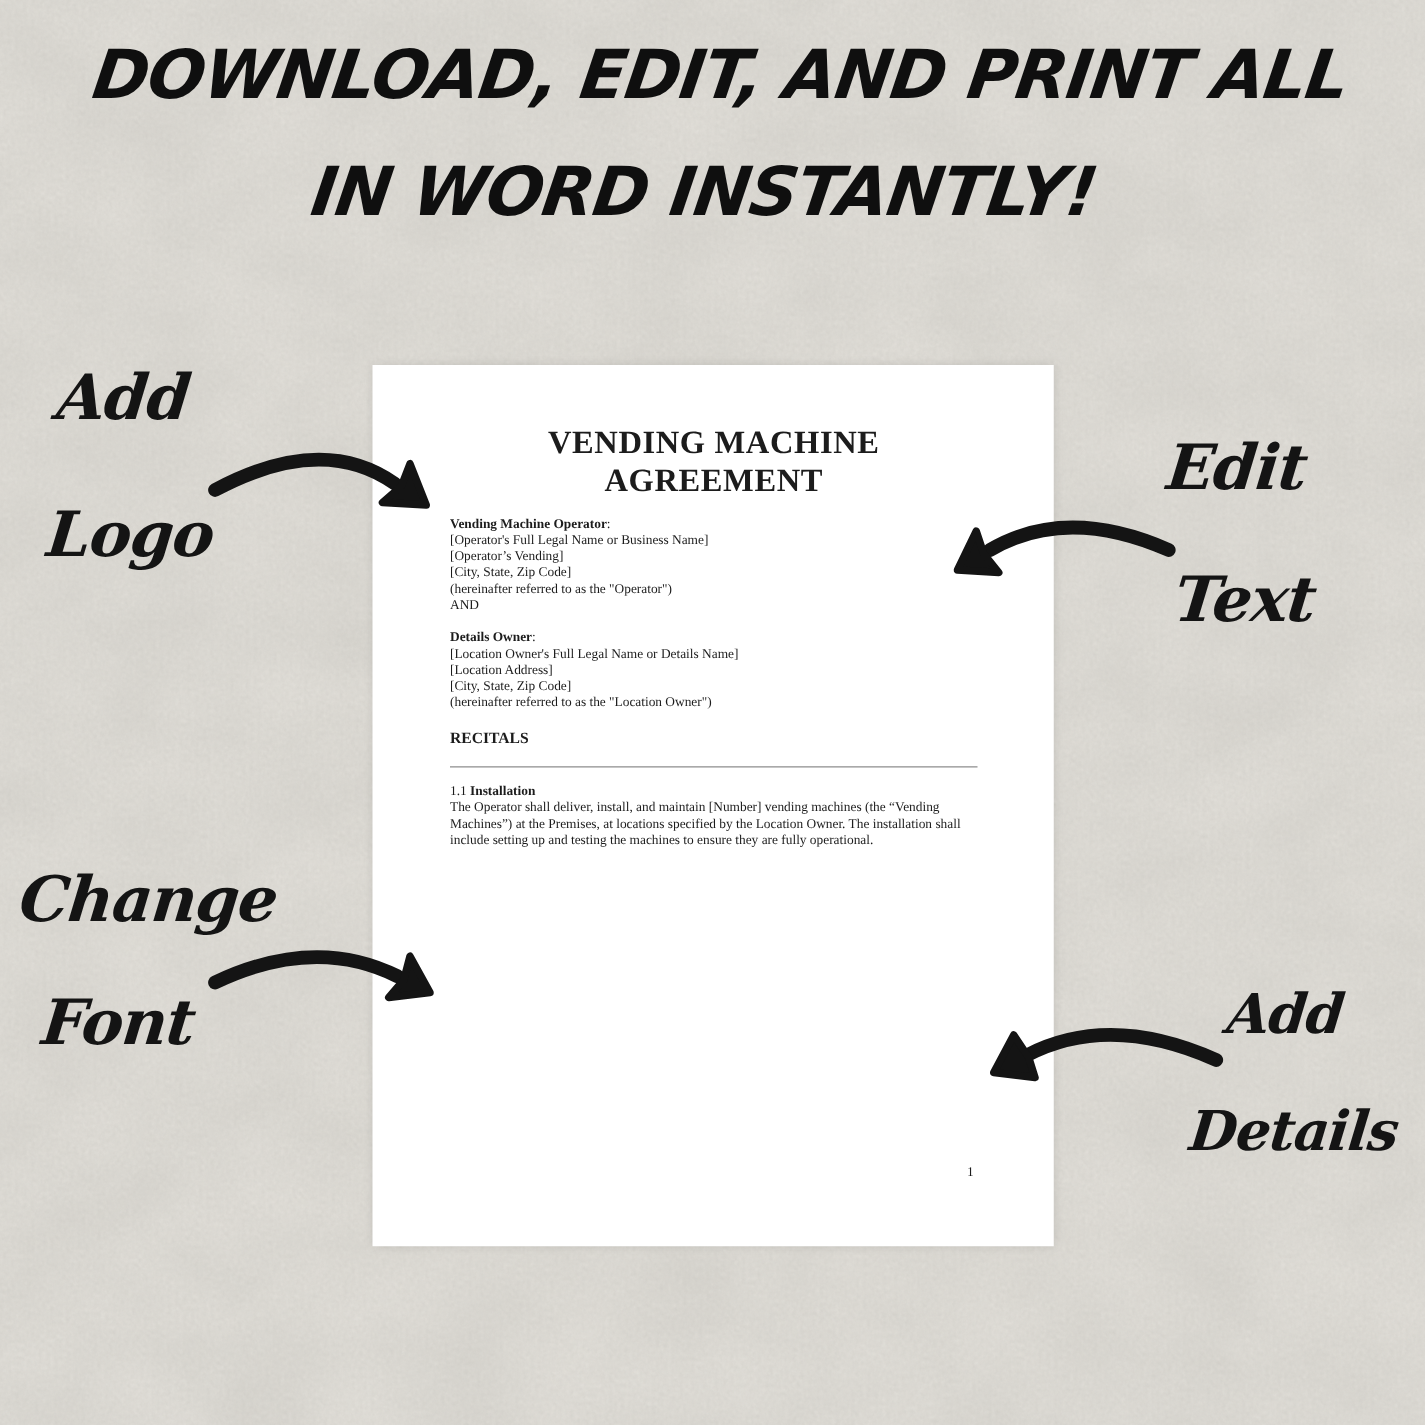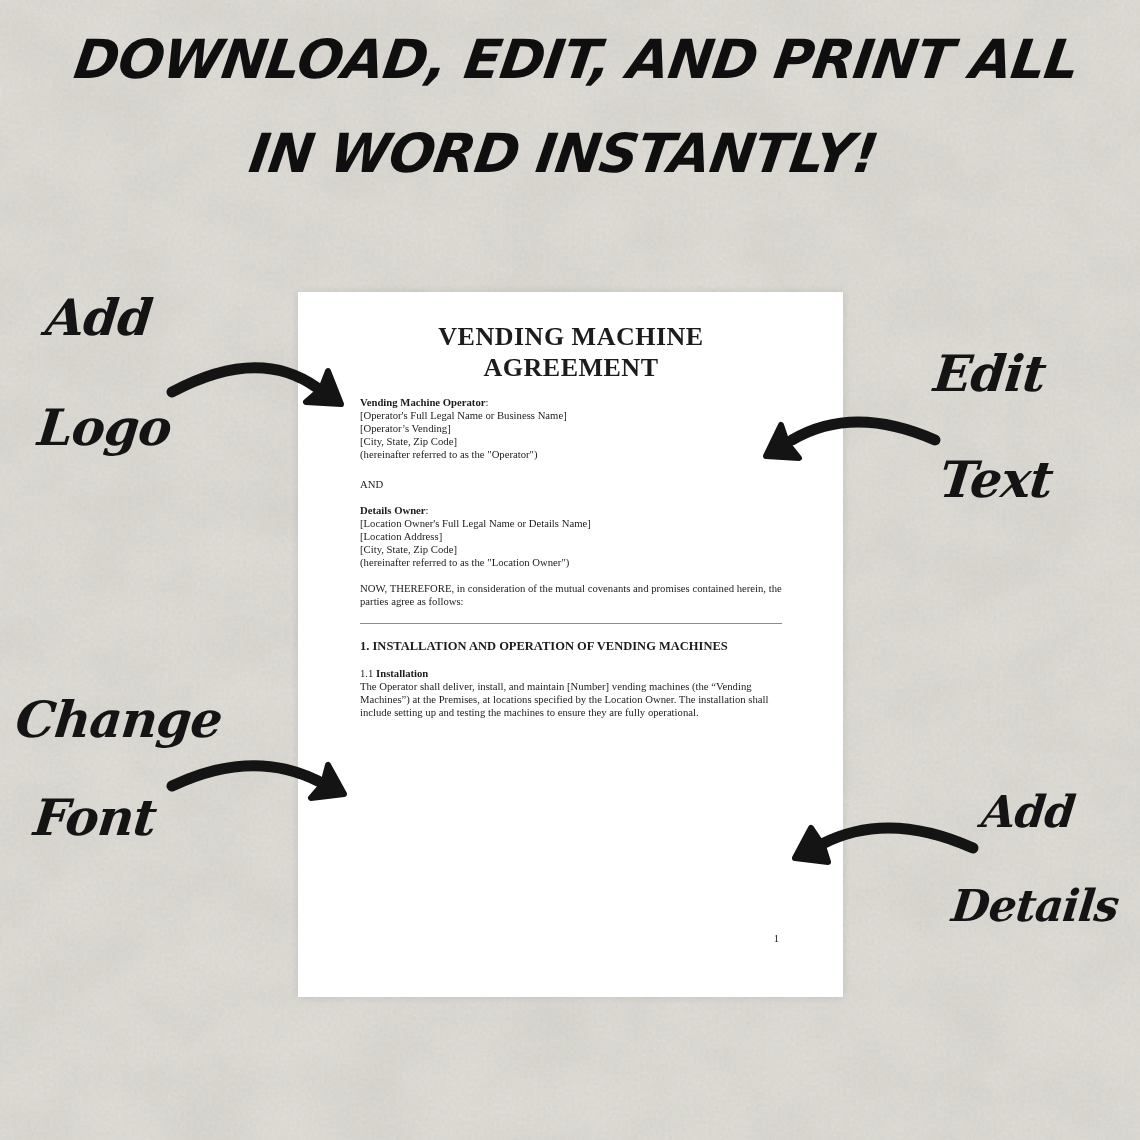--- a/index.html
+++ b/index.html
@@ -42,33 +42,33 @@
   .lbl-add-details-2{ left: 952px; top: 880px; }
 
   .arrows { position: absolute; inset: 0; z-index: 2; pointer-events: none; }
 
   
   .page {
     position: absolute; left: 298px; top: 292px;
     width: 545px; height: 705px;
     background: #ffffff; z-index: 1;
     box-sizing: border-box;
-    padding: 29px 61px 0 62px;
+    padding: 46px 61px 0 62px;
     color: #1c1c1c;
     font-size: 10.7px; line-height: 13px;
     box-shadow: 0 0 8px rgba(0,0,0,0.10);
   }
   .doc-title {
     text-align: center; font-weight: bold;
     font-size: 26px; line-height: 31px;
     letter-spacing: 0.5px;
   }
   .body-p { margin: 13px 0 0 0; }
   .intro  { margin-top: 26px; }
-  .and-p  { margin-top: 17px; }
+  .and-p  { margin-top: 0; }
   .recitals-heading {
     margin: 14px 0 0 0; font-weight: bold; font-size: 12.5px; line-height: 15px;
   }
   .section-heading {
     margin: 15px 0 0 0; font-weight: bold; font-size: 12.5px; line-height: 15px;
   }
   .rule {
     border: none; border-top: 1px solid #8d8d8d;
     margin: 15px 0 0 0;
   }
@@ -144,26 +144,25 @@
   <p class="body-p and-p">AND</p>
 
   <p class="body-p">
     <b>Details Owner</b><span>:</span><br>
     <span>[Location Owner's Full Legal Name or Details Name]</span><br>
     <span>[Location Address]</span><br>
     <span>[City, State, Zip Code]</span><br>
     <span>(hereinafter referred to as the "Location Owner")</span>
   </p>
 
+  <p class="recitals-heading">RECITALS</p>
 
-  <p class="body-p">NOW, THEREFORE, in consideration of the mutual covenants and promises contained herein, the parties agree as follows:</p>
 
   <hr class="rule">
 
-  <p class="section-heading">1. INSTALLATION AND OPERATION OF VENDING MACHINES</p>
 
   <p class="body-p">
     <span>1.1 </span><b>Installation</b><br>
     <span>The Operator shall deliver, install, and maintain [Number] vending machines (the “Vending Machines”) at the Premises, at locations specified by the Location Owner. The installation shall include setting up and testing the machines to ensure they are fully operational.</span>
   </p>
 
   <div class="page-number">1</div>
 </div>
 
 </body></html>

